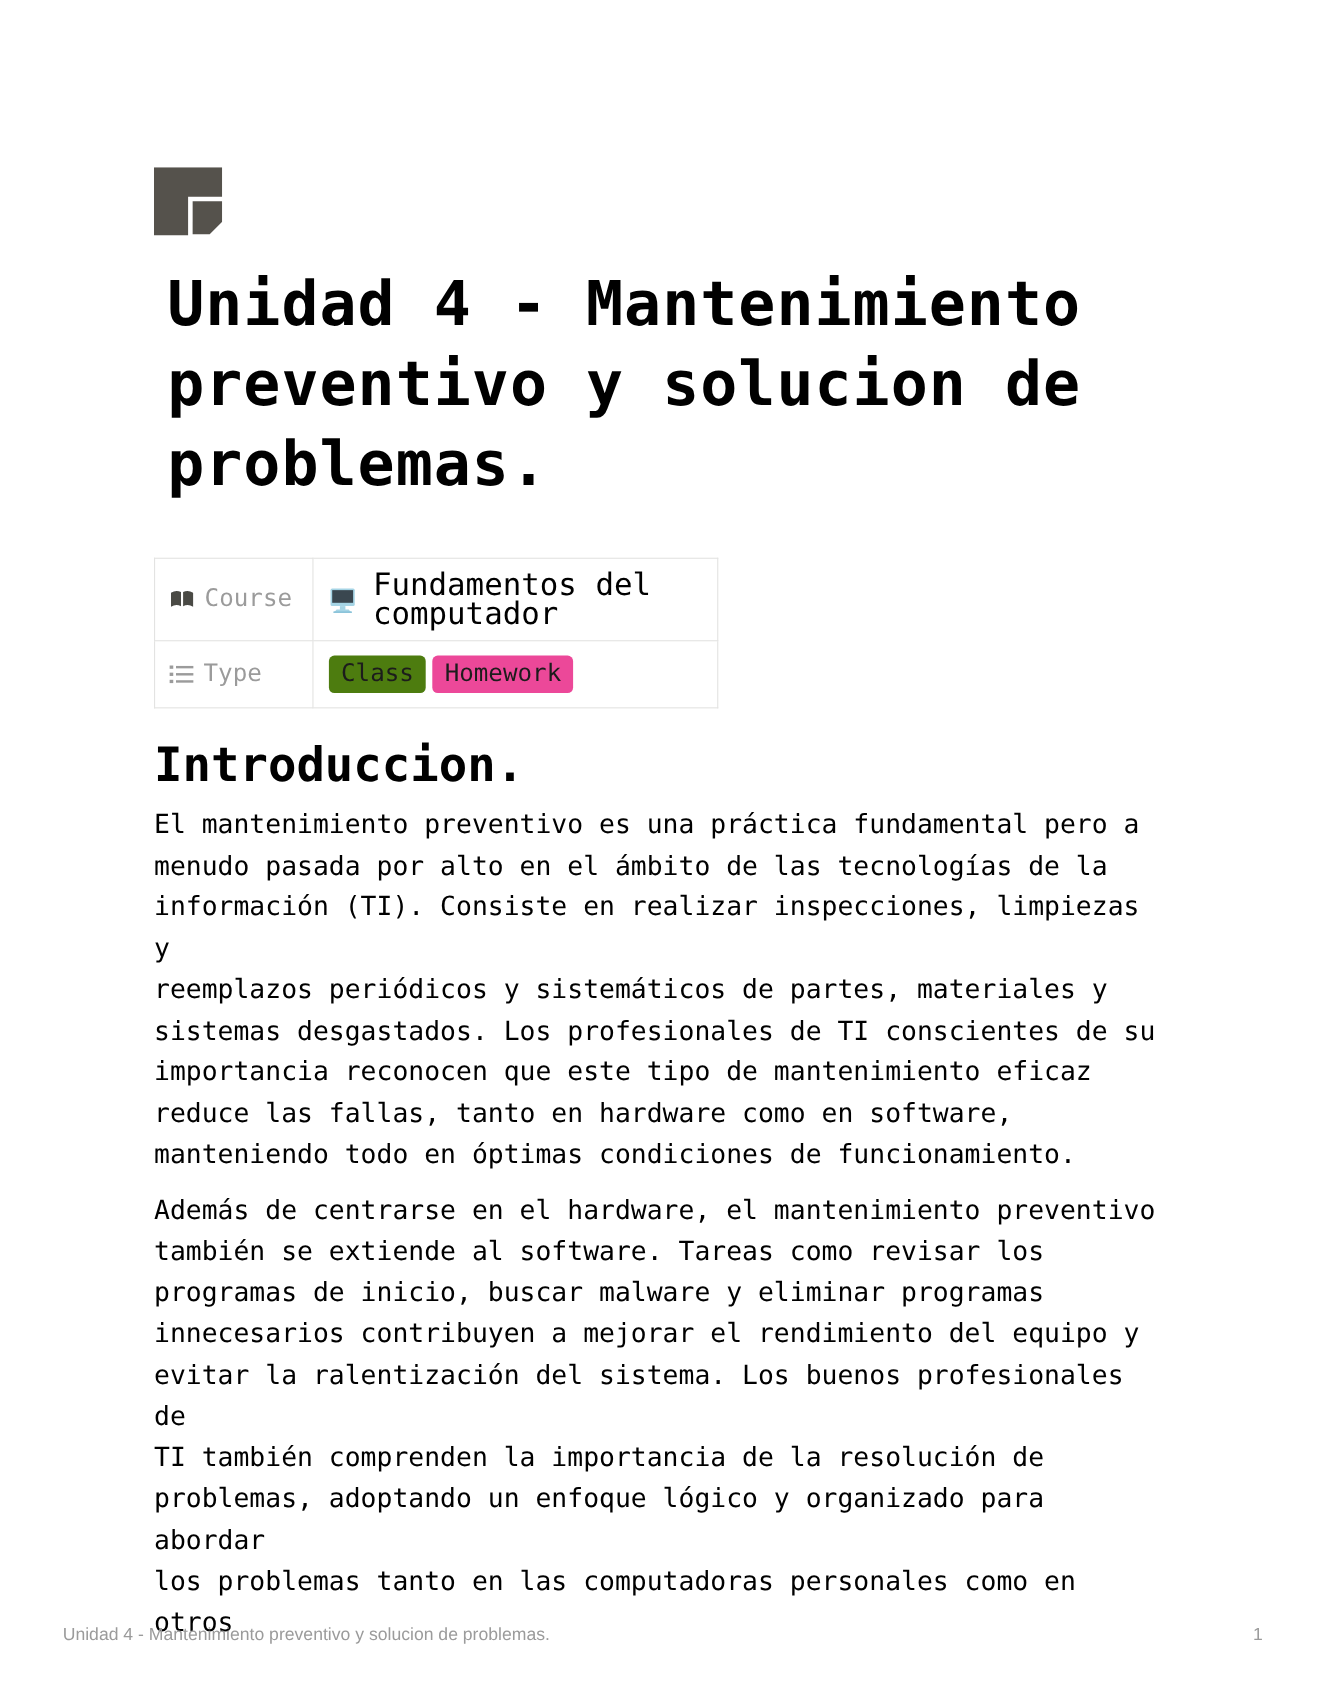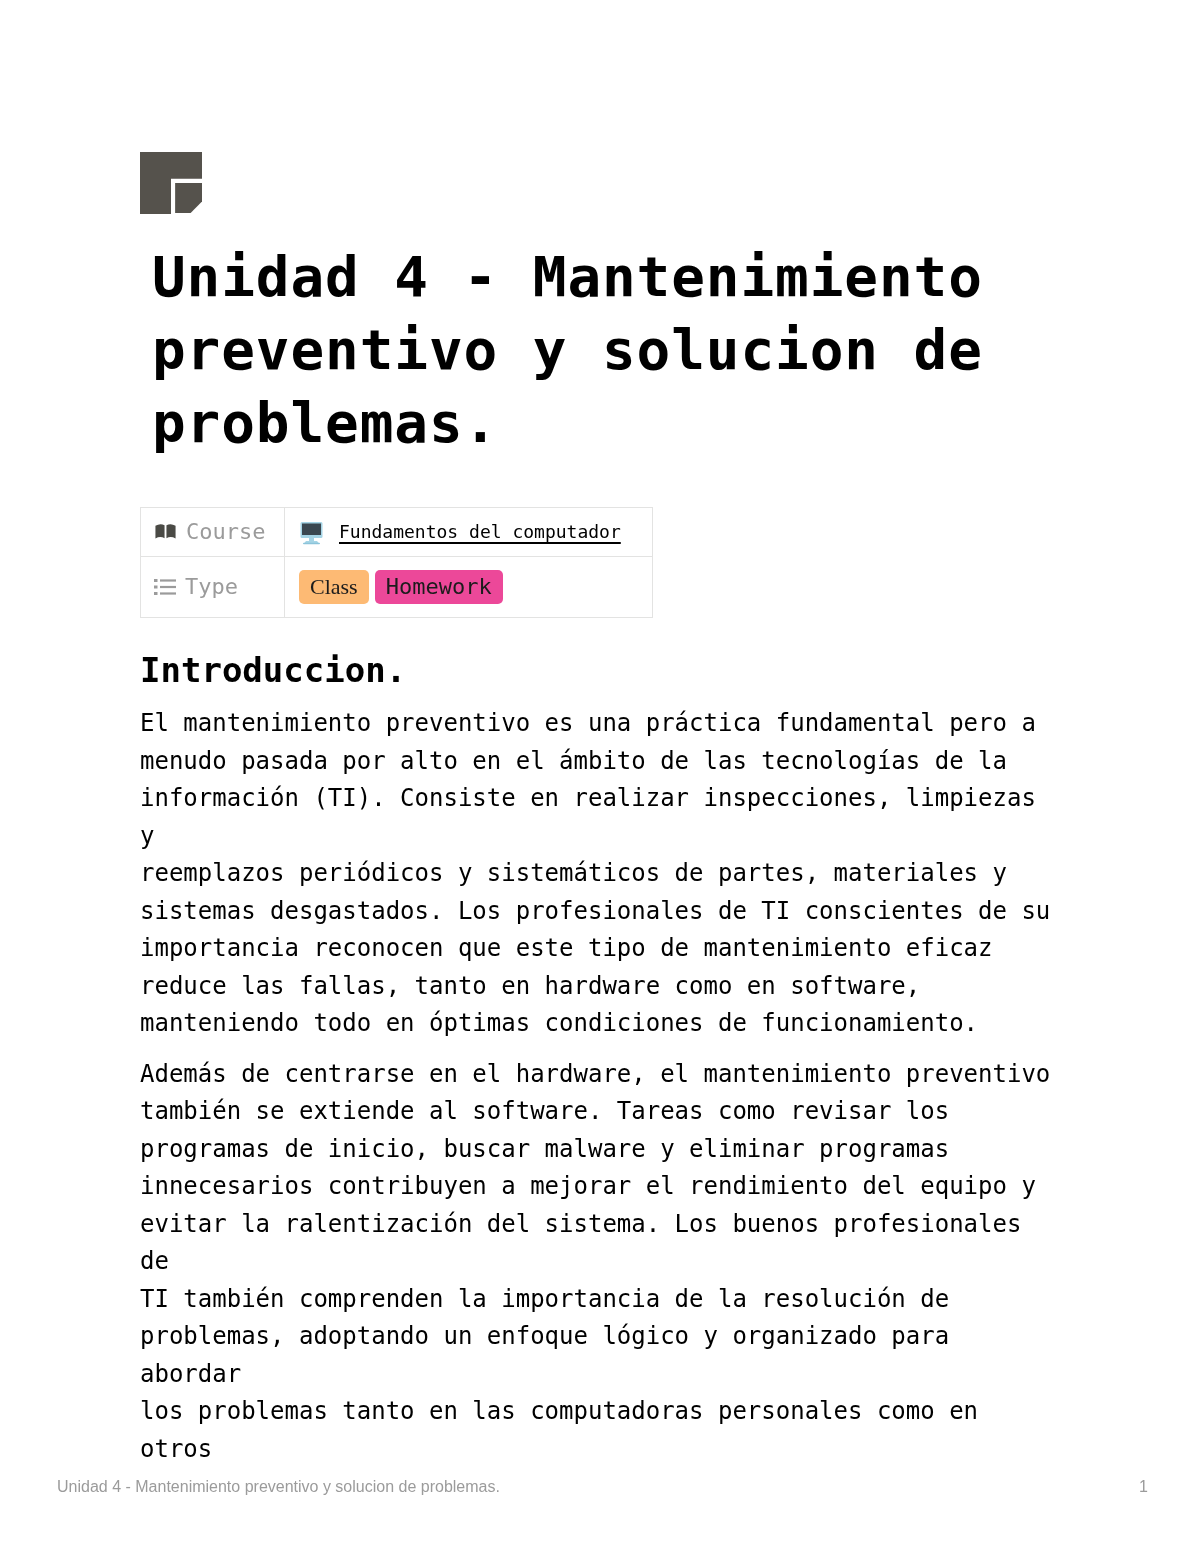--- a/index.html
+++ b/index.html
@@ -51,42 +51,41 @@
   .value-cell .cell-flex { padding: 11px 6px 11px 14px; gap: 15px; }
   .value-cell .cell-flex.badges-row { padding: 13px 6px 13px 14px; gap: 6px; }
   .prop-label {
     color: #9b9b9b;
     font-size: 22px;
     line-height: 24px;
   }
   .prop-icon { display: inline-flex; flex: 0 0 auto; }
   a.page-link {
     color: #000000;
-    font-size: 18px;
+    font-size: 28px;
     line-height: 26px;
-    text-decoration: underline;
     text-decoration-thickness: 2px;
     text-underline-offset: 4px;
     cursor: pointer;
   }
   .badge {
     display: inline-block;
     height: 34px;
     line-height: 34px;
     padding: 0 11px;
     border-radius: 5px;
     font-size: 22px;
     color: #1c1c1c;
     white-space: nowrap;
   }
-  .badge-green { background: #fdba74; font-family: Liberation Serif, serif; }
+  .badge-green { background: #4d7c0f; }
   .badge-pink  { background: #ec4899; }
   h2.section-heading {
     margin: 30px 0 0 0;
-    font-size: 34px;
+    font-size: 43px;
     line-height: 44px;
     font-weight: bold;
   }
   p.body-paragraph {
     margin: 13px 0 0 0;
     font-size: 24px;
     line-height: 37.5px;
     white-space: pre-line;
   }
   p.body-paragraph.first { margin-top: 15px; }

